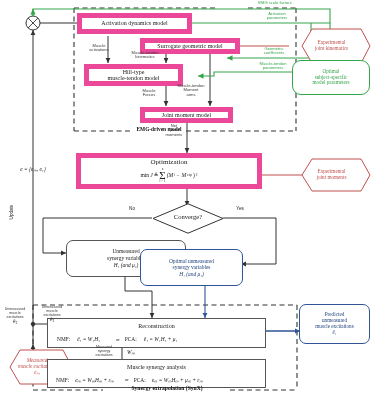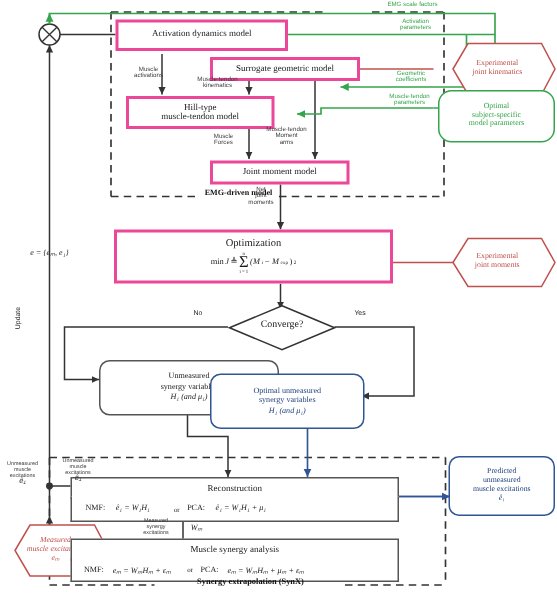--- a/index.html
+++ b/index.html
@@ -3,21 +3,21 @@
 <meta charset="utf-8">
 <style>
   html,body{margin:0;padding:0;background:#ffffff;}
   body{width:371px;height:400px;position:relative;overflow:hidden;
        font-family:"Liberation Serif",serif;color:#1a1a1a;}
   #canvas{position:absolute;left:0;top:0;width:371px;height:400px;}
   .svg-layer{position:absolute;left:0;top:0;width:371px;height:400px;}
   .node{position:absolute;box-sizing:border-box;display:flex;
         flex-direction:column;align-items:center;justify-content:center;
         text-align:center;line-height:1.05;}
-  .boxw{background:#fff;border:2px solid #ec4899;}
+  .boxw{background:#fff;border:5px solid #ec4899;}
   .lbl{position:absolute;font-family:"Liberation Sans",sans-serif;
        text-align:center;line-height:1.05;color:#3a3a3a;}
   .grnlbl{color:#35a54b;}
   .itl{font-style:italic;}
   .red-hex{position:absolute;display:flex;align-items:center;justify-content:center;
            text-align:center;color:#c0504d;line-height:1.1;}
   .grn-round{position:absolute;display:flex;align-items:center;justify-content:center;
              text-align:center;color:#35a54b;border:1px solid #35a54b;
              border-radius:9px;background:#fff;line-height:1.15;}
   .blue-round{position:absolute;display:flex;align-items:center;justify-content:center;

